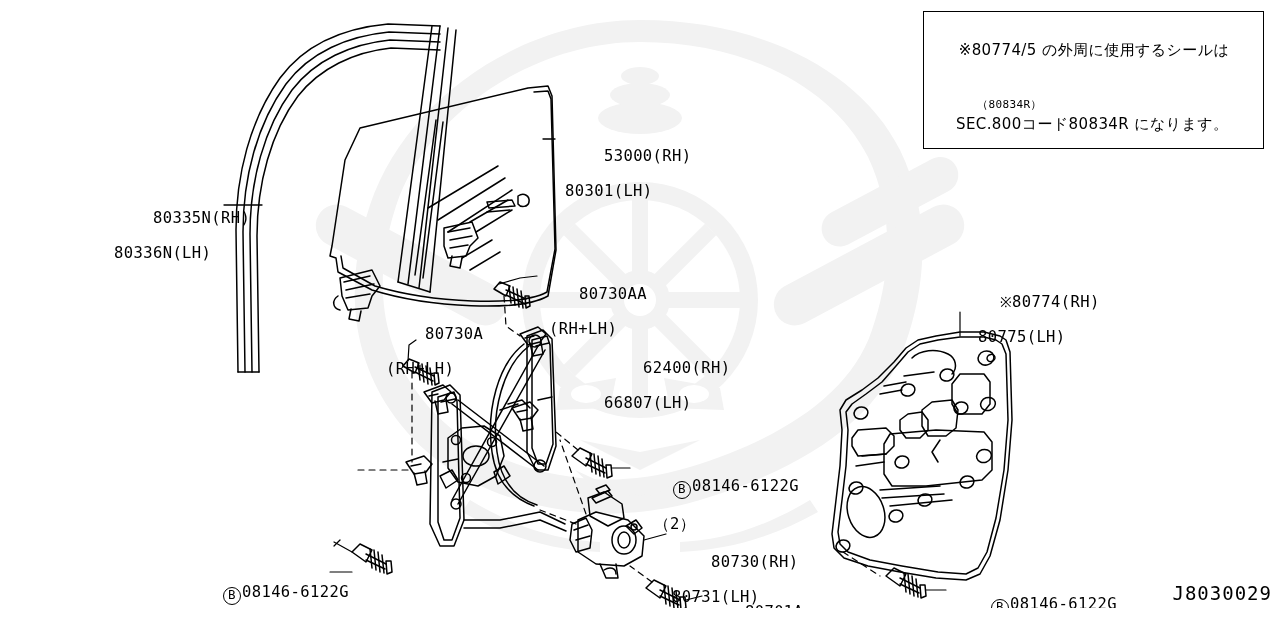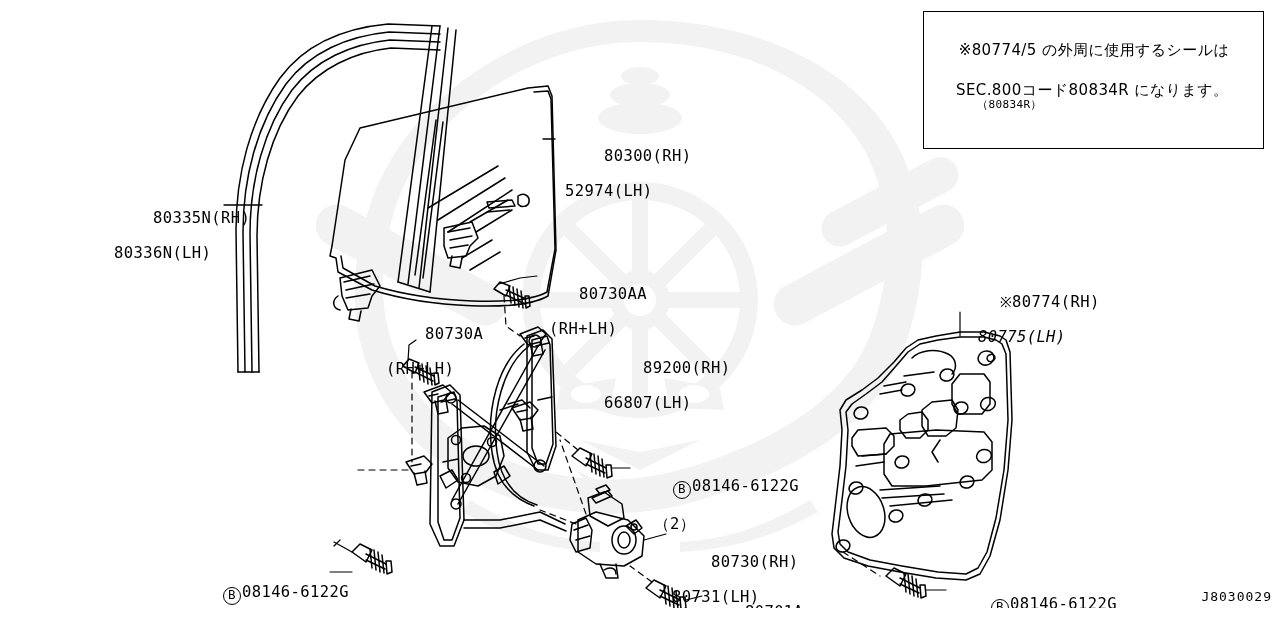--- a/index.html
+++ b/index.html
@@ -55,21 +55,21 @@
     height: 138px;
     border: 1.6px solid #000;
     background: #ffffff;
     box-sizing: border-box;
   }
   .diagram-id {
     position: absolute;
     right: 8px;
     bottom: 4px;
     font-family: "DejaVu Sans Mono", monospace;
-    font-size: 13px;
+    font-size: 19px;
     letter-spacing: 1px;
     color: #000;
     margin-top: 40px;
   }
   .circ-b {
     display: inline-block;
     width: 16px;
     height: 16px;
     border: 1.4px solid #000;
     border-radius: 50%;
@@ -79,21 +79,20 @@
     font-family: "DejaVu Sans Mono", monospace;
     vertical-align: -2px;
     margin-right: 1px;
   }
   .star {
     font-size: 14px;
     vertical-align: 0px;
   }
   .lbl-indent {
     padding-left: 17px;
-    font-style: italic;
   }
 </style>
 </head>
 <body>
 
 <div id="page">
 
   <svg class="wm" viewBox="0 0 1280 638" xmlns="http://www.w3.org/2000/svg">
     <g fill="#f2f2f2" stroke="none">
 
@@ -448,46 +447,46 @@
     <g stroke-width="1.3">
       <path d="M224 205 L262 205"></path>
       <path d="M555 139 L543 139"></path>
       <path d="M916 300 L916 288" stroke-width="0"></path>
     </g>
   </svg>
 
   <div class="note-box"></div>
   <div class="label jp" style="left:938px; top:20px;">
     <span>※</span><span>80774/5 の外周に使用するシールは</span>
-    <span class="sub" style="padding-left:18px;">SEC.800コード80834R になります。</span>
+    <span class="sub" style="padding-left:18px;margin-top:34px;">SEC.800コード80834R になります。</span>
   </div>
   <div class="label" style="left:977px; top:96px; font-size:11px;">（80834R）</div>
 
   <div class="label" style="left:114px; top:192px;">
     <span>80335N(RH)</span>
     <span class="sub">80336N(LH)</span>
   </div>
 
   <div class="label" style="left:565px; top:130px;">
-    <span>80300(RH)</span>
-    <span class="sub">52974(LH)</span>
+    <span>53000(RH)</span>
+    <span class="sub">80301(LH)</span>
   </div>
 
   <div class="label" style="left:540px; top:268px;">
     <span>80730AA</span>
     <span class="sub" style="padding-left:9px;">(RH+LH)</span>
   </div>
 
   <div class="label" style="left:386px; top:308px;">
     <span>80730A</span>
     <span class="sub" style="padding-left:-2px;">(RH+LH)</span>
   </div>
 
   <div class="label" style="left:604px; top:342px;">
-    <span>89200(RH)</span>
+    <span>62400(RH)</span>
     <span class="sub">66807(LH)</span>
   </div>
 
   <div class="label" style="left:672px; top:536px;">
     <span>80730(RH)</span>
     <span class="sub">80731(LH)</span>
   </div>
 
   <div class="label" style="left:706px; top:586px;">
     <span>80701A</span>

